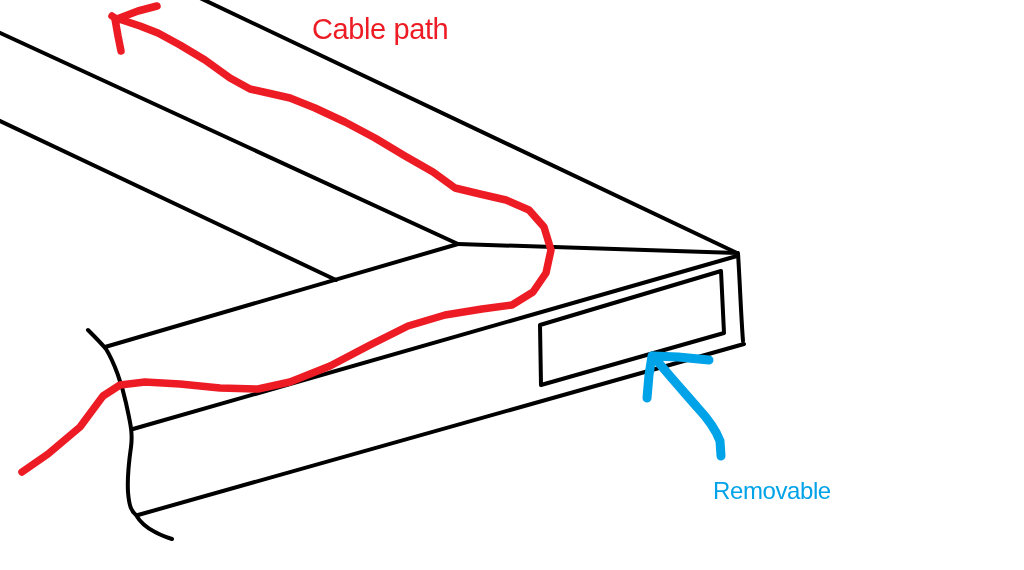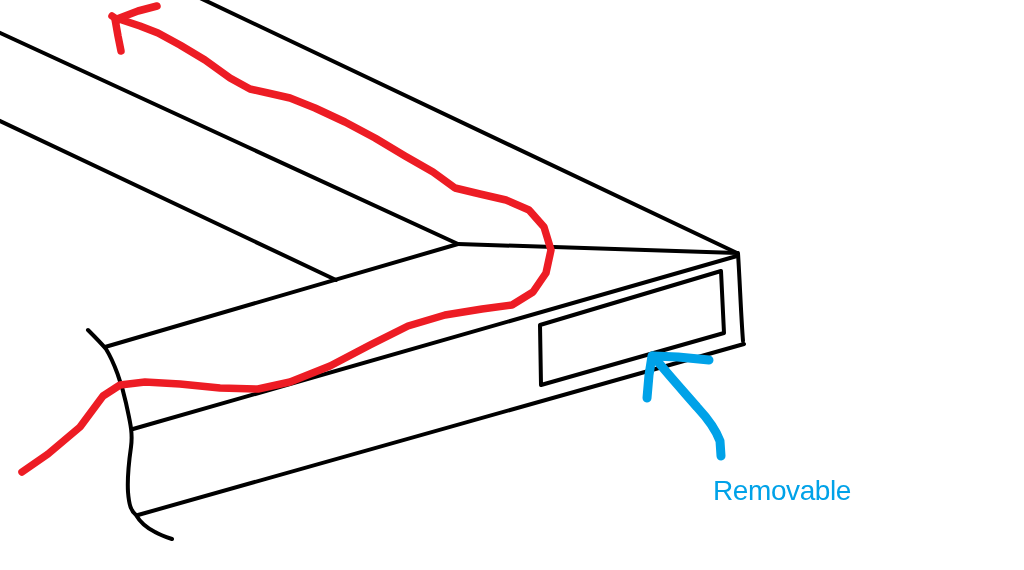--- a/index.html
+++ b/index.html
@@ -3,21 +3,21 @@
 <meta charset="utf-8">
 <style>
   html,body{margin:0;padding:0;background:#fff;}
   #canvas{
     position:relative;width:1024px;height:570px;background:#ffffff;
     overflow:hidden;font-family:"Liberation Sans",sans-serif;
   }
   #drawing{position:absolute;left:0;top:0;}
   .label{position:absolute;letter-spacing:-0.4px;white-space:nowrap;}
   #cable-label{left:312px;top:13px;font-size:29px;color:#ED1C24;}
-  #cover-label{left:713px;top:472px;font-size:28px;color:#00A2E8;line-height:38px;}
+  #cover-label{left:713px;top:472px;font-size:24px;color:#00A2E8;line-height:38px;}
 </style>
 </head>
 <body>
 
 <div id="canvas">
 
   <svg id="drawing" width="1024" height="570" viewBox="0 0 1024 570" fill="none" stroke-linecap="round" stroke-linejoin="round">
 
     <g stroke="#000000" stroke-width="4">
       <path d="M200,-2 L737,253"></path>
@@ -43,18 +43,19 @@
       <path d="M112,16 L118,20"></path>
     </g>
 
     <g stroke="#00A2E8" stroke-width="9">
       <path d="M721,456 L720,441 C716,430 710,421 697,407 C684,392 666,372 654,357"></path>
       <path d="M653,356 L678,357 L709,360"></path>
       <path d="M652,356 L649,375 L647,398"></path>
     </g>
   </svg>
 
+  <div id="cable-label" class="label">Cable path</div>
 
   <div id="cover-label" class="label">
     <div>Removable</div>
   </div>
 
 </div>
 
 </body></html>

